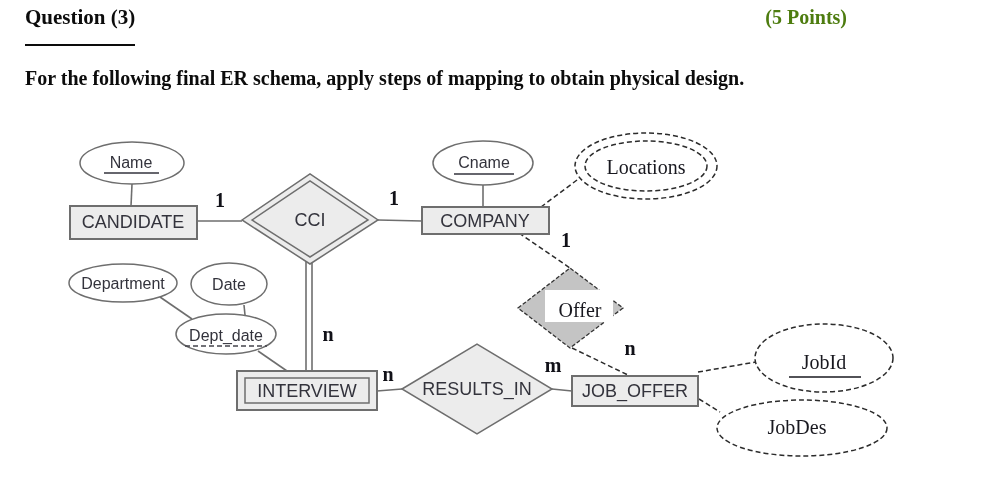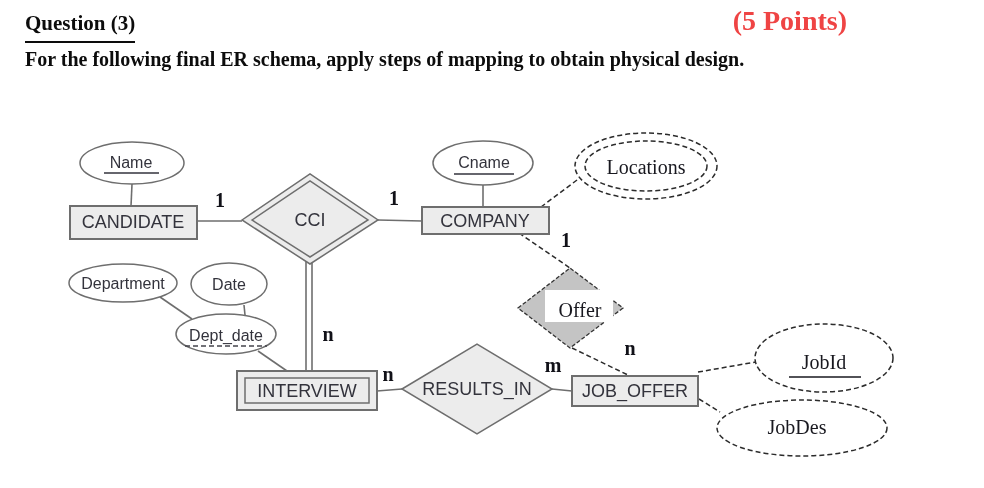--- a/index.html
+++ b/index.html
@@ -4,24 +4,24 @@
 <style>
   html,body{margin:0;padding:0;background:#fff;}
   #canvas{
     position:relative;width:984px;height:488px;background:#ffffff;overflow:hidden;
     font-family:"Liberation Serif", serif;
   }
   .hdr{position:absolute;left:25px;top:5px;width:822px;}
   .hdr-row{display:flex;justify-content:space-between;align-items:baseline;}
   .hdr-title{
     font-size:21px;font-weight:bold;color:#0c0c0c;
-    border-bottom:2px solid #0c0c0c;padding-bottom:5px;
+    border-bottom:2px solid #0c0c0c;padding-bottom:14px;
   }
-  .hdr-points{font-size:28px;font-weight:bold;color:#ef4444;}
-  .hdr-body{margin-top:4px;font-size:20px;font-weight:bold;color:#0c0c0c;line-height:24px;}
+  .hdr-points{font-size:20px;font-weight:bold;color:#4d7c0f;}
+  .hdr-body{margin-top:20px;font-size:20px;font-weight:bold;color:#0c0c0c;line-height:24px;}
   svg{position:absolute;left:0;top:0;}
   .ent-label{font-family:"Liberation Sans",sans-serif;font-size:18px;fill:#33333c;}
   .attr-label{font-family:"Liberation Sans",sans-serif;font-size:16px;fill:#33333c;}
   .serif-label{font-family:"Liberation Serif",serif;font-size:20px;fill:#18181f;}
   .card-label{font-family:"Liberation Serif",serif;font-size:20px;font-weight:bold;fill:#111118;}
   .gray-line{stroke:#6e6e6e;stroke-width:1.6;fill:none;}
   .gray-shape{stroke:#6e6e6e;fill:#ececec;}
   .gray-ellipse{stroke:#6e6e6e;stroke-width:1.5;fill:#ffffff;}
   .dash{stroke:#2b2b2b;stroke-width:1.5;fill:none;stroke-dasharray:5 3;}
   .dash-ellipse{stroke:#2b2b2b;stroke-width:1.5;fill:#ffffff;stroke-dasharray:5 3;}

